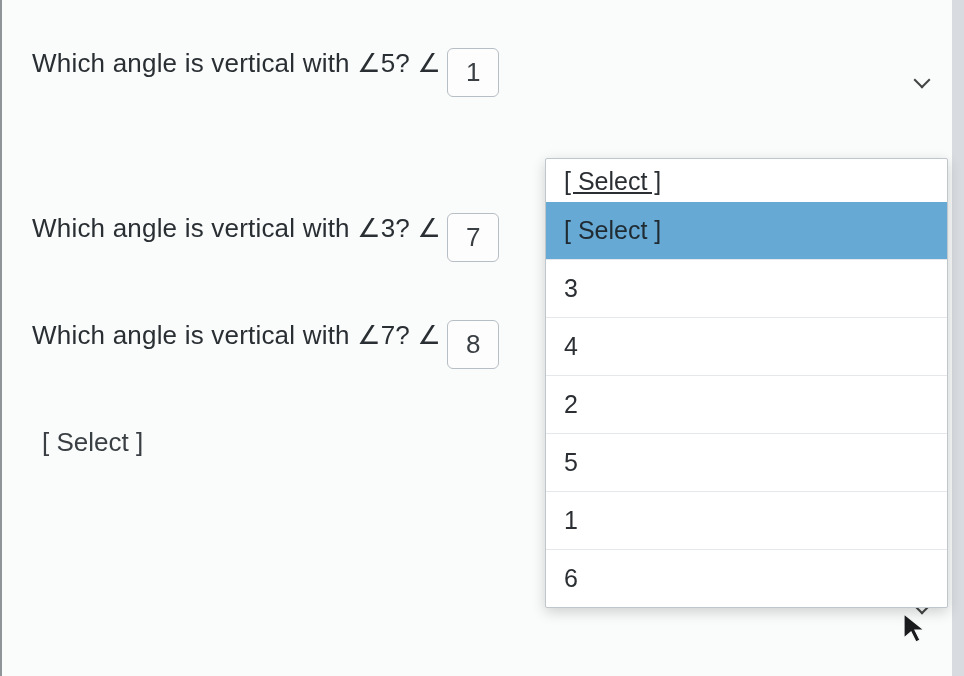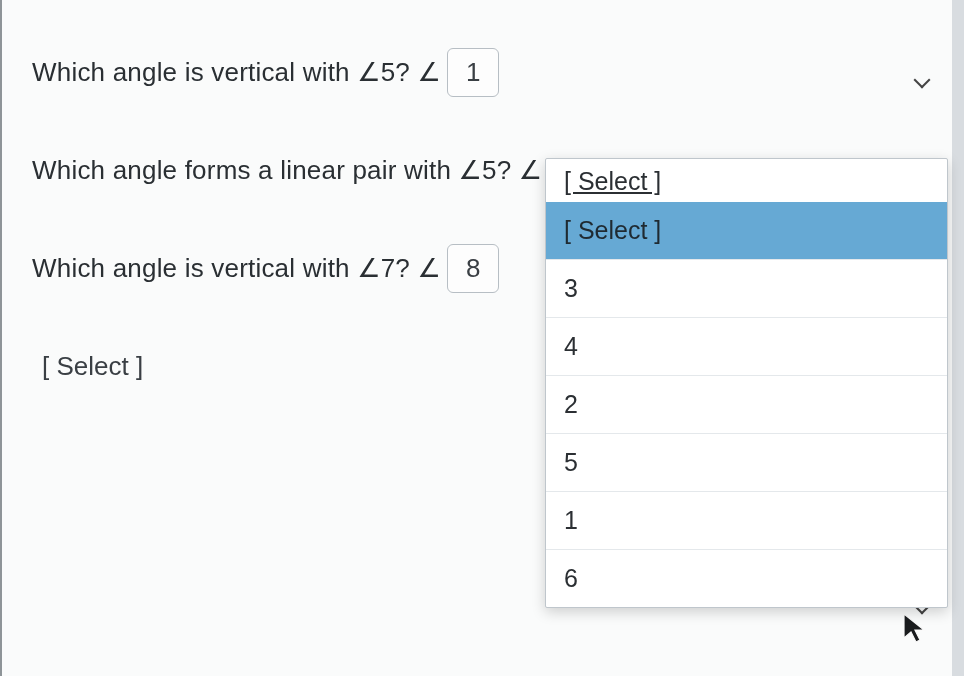--- a/index.html
+++ b/index.html
@@ -15,21 +15,20 @@
   .page {
     background: #fafbfb;
     margin: 0 12px 0 0;
     padding: 18px 30px 18px 30px;
     position: relative;
     min-height: 676px;
     border-left: 2px solid #8e9498;
   }
   .q-row {
     display: flex;
-    align-items: center;
     margin-bottom: 58px;
     font-size: 26px;
     color: #2a2f33;
   }
   .q-row.first { margin-top: 30px; }
   .q-text { letter-spacing: 0.2px; }
   .select-box {
     display: inline-flex;
     align-items: center;
     border: 1.5px solid #b7bec4;
@@ -105,24 +104,29 @@
 
   <div class="q-row first">
     <span class="q-text">Which angle is vertical with ∠5?  ∠</span>
     <span class="select-box">
       <span>1</span>
     </span>
     <span class="chev chev-abs" style="top:72px;"></span>
   </div>
 
   <div class="q-row">
-    <span class="q-text">Which angle forms a linear pair with  ∠5?  ∠</span>
     <span class="chev chev-abs" style="top:180px;"></span>
   </div>
 
+  <div class="q-row">
+    <span class="q-text">Which angle is vertical with ∠3?  ∠</span>
+    <span class="select-box">
+      <span>7</span>
+    </span>
+  </div>
 
 
   <div class="q-row">
     <span class="q-text">Which angle is vertical with ∠7?  ∠</span>
     <span class="select-box">
       <span>8</span>
     </span>
   </div>
 
   <div class="q-row" style="margin-bottom:20px;">

